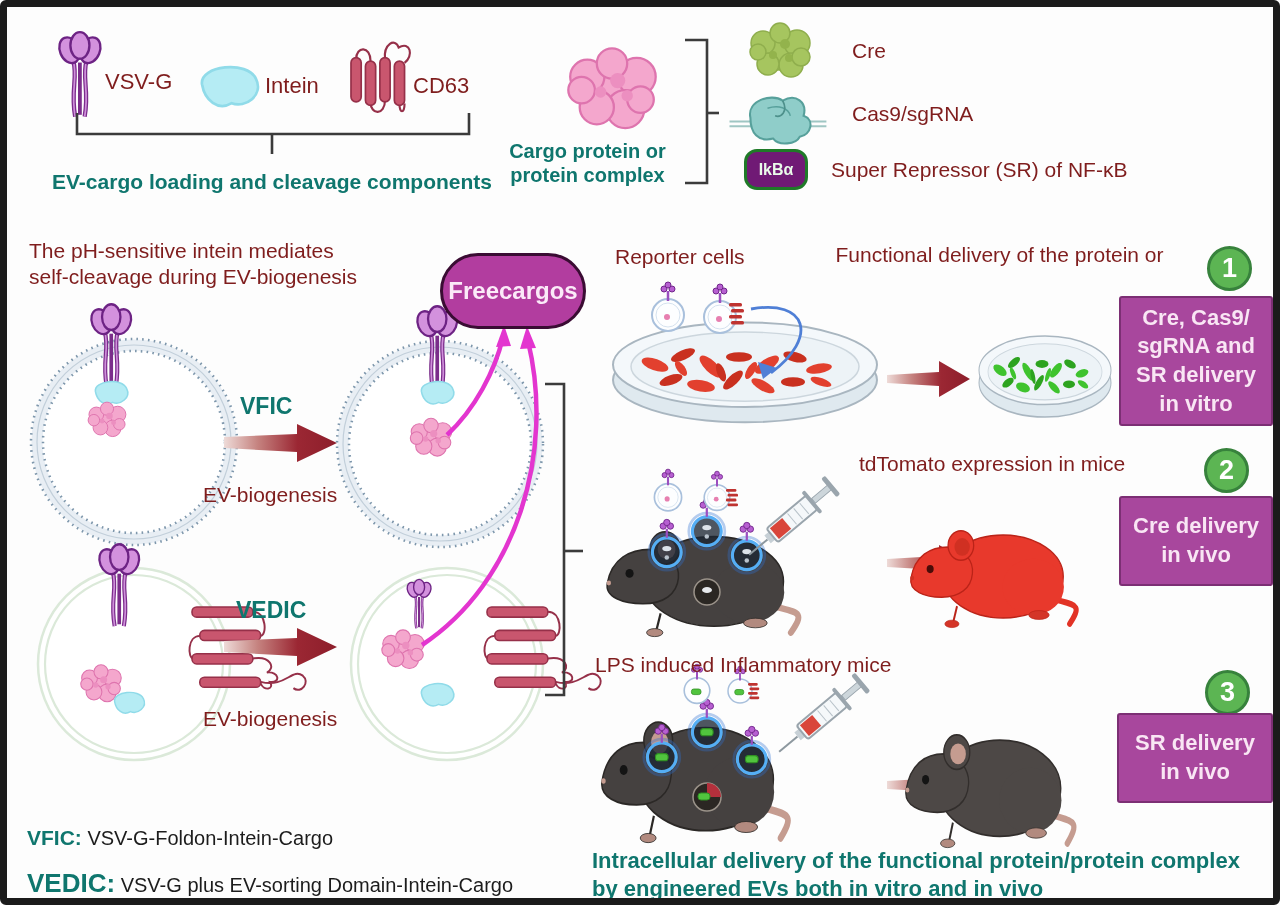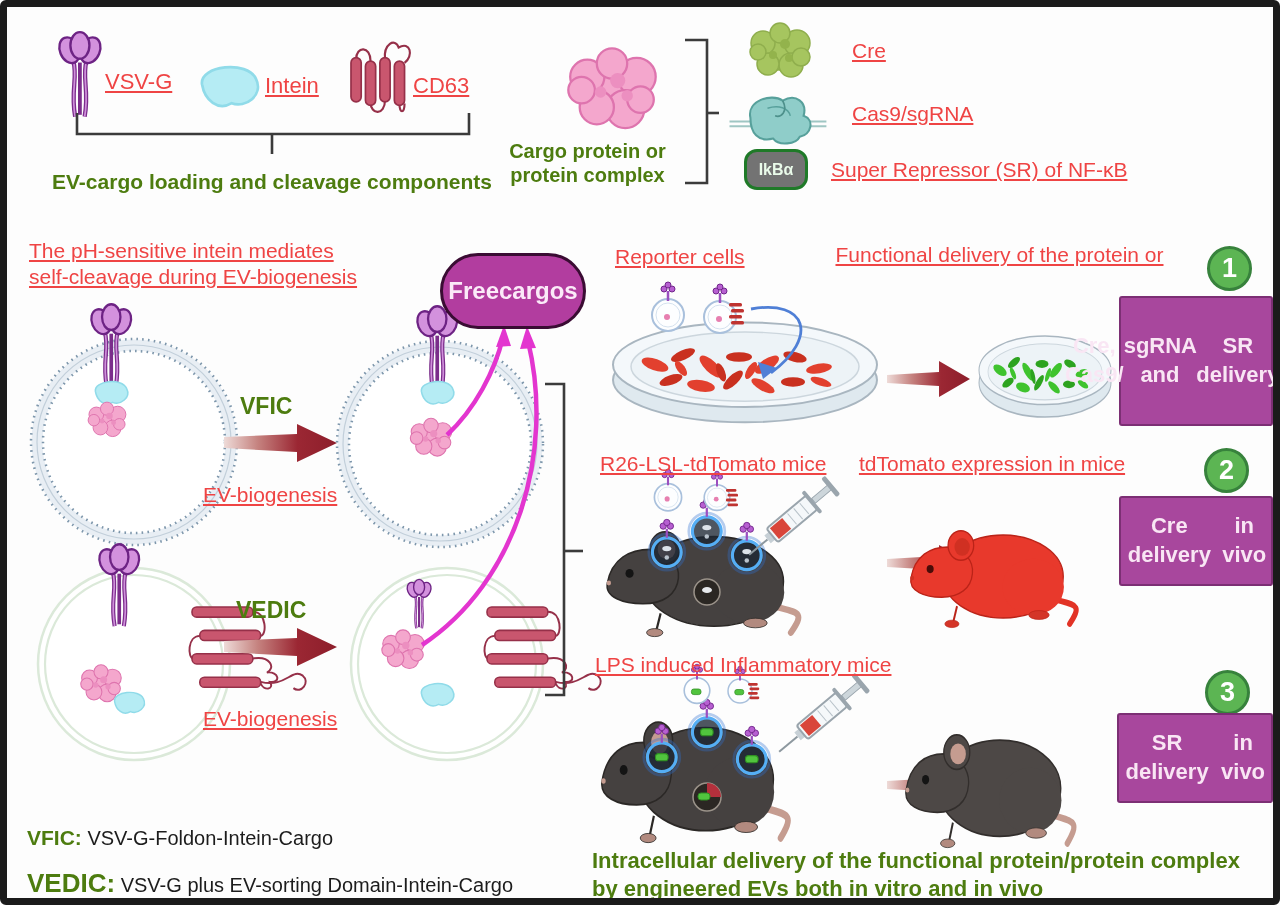--- a/index.html
+++ b/index.html
@@ -2,41 +2,41 @@
 <html><head>
 <meta charset="utf-8">
 <style>
   html,body{margin:0;padding:0;background:#ffffff;}
   #figure{
     position:relative;width:1280px;height:905px;box-sizing:border-box;
     border:7px solid #1b1b1b;border-radius:6px;background:#fdfdfd;
     font-family:"Liberation Sans",sans-serif;color:#1c1c1c;overflow:hidden;
   }
   .abs{position:absolute;}
-  .lab{font-size:21px;color:#ef4444;white-space:nowrap;text-decoration:underline;}
+  .lab{font-size:21px;color:#7f1d1d;white-space:nowrap;}
   .lab-lg{font-size:22px;}
-  .bold{font-weight:bold;color:#4d7c0f;}
+  .bold{font-weight:bold;color:#0f766e;}
   .center{text-align:center;}
   .pill{
     background:#b23d9f;border:3px solid #3a0c33;border-radius:38px;
     color:#fbeaf8;font-weight:bold;font-size:24px;line-height:1.2;
     display:flex;flex-direction:row;align-items:center;justify-content:center;
   }
   .pbox{
     background:#a8479d;border:2px solid #7c2f74;border-radius:3px;
     color:#f9e6f4;font-weight:bold;font-size:22px;line-height:1.3;
-    display:flex;flex-direction:row;align-items:center;justify-content:center;text-align:center;
+    display:flex;flex-direction:column;align-items:center;justify-content:center;text-align:center;
   }
   .badge{
     width:45px;height:45px;border-radius:50%;background:#5cb553;border:3px solid #37823c;
     color:#fff;font-weight:bold;font-size:27px;display:flex;align-items:center;justify-content:center;
     box-sizing:border-box;
   }
   .ikba{
-    background:#737373;border:3px solid #1f7a28;border-radius:13px;color:#eafbea;
+    background:#701a75;border:3px solid #1f7a28;border-radius:13px;color:#eafbea;
     font-weight:bold;font-size:16px;display:flex;align-items:center;justify-content:center;box-sizing:border-box;
   }
   svg{display:block;}
   .mouse-dark{--body:#454140;--line:#2b2826;--ear:#c59c90;--paw:#b28a7f;--eye:#141414;--tail:#c59c90;}
   .mouse-dark2{--body:#4d4846;--line:#322e2c;--ear:#c59c90;--paw:#b28a7f;--eye:#141414;--tail:#c59c90;}
   .mouse-red{--body:#e8392c;--line:#bb2318;--ear:#d03022;--paw:#d43528;--eye:#4a0c08;--tail:#e23326;}
 </style>
 </head>
 <body>
 
@@ -487,21 +487,20 @@
 <div class="abs lab" style="left:608px;top:238px">Reporter cells</div>
 <div class="abs lab center" style="left:800px;top:236px;width:385px">Functional delivery of the protein or</div>
 <div class="abs badge" style="left:1200px;top:239px">1</div>
 <div class="abs pbox" style="left:1112px;top:289px;width:150px;height:126px">
   <div>Cre, Cas9/</div>
   <div>sgRNA and</div>
   <div>SR delivery</div>
   <div>in vitro</div>
 </div>
 
-<div class="abs lab" style="left:593px;top:445px">R26-LSL-tdTomato mice</div>
 <div class="abs lab center" style="left:810px;top:445px;width:350px">tdTomato expression in mice</div>
 <div class="abs badge" style="left:1197px;top:441px">2</div>
 <div class="abs pbox" style="left:1112px;top:489px;width:150px;height:86px">
   <div>Cre delivery</div>
   <div>in vivo</div>
 </div>
 
 <div class="abs lab" style="left:588px;top:646px">LPS induced Inflammatory mice</div>
 <div class="abs badge" style="left:1198px;top:663px">3</div>
 <div class="abs pbox" style="left:1110px;top:706px;width:152px;height:86px">

